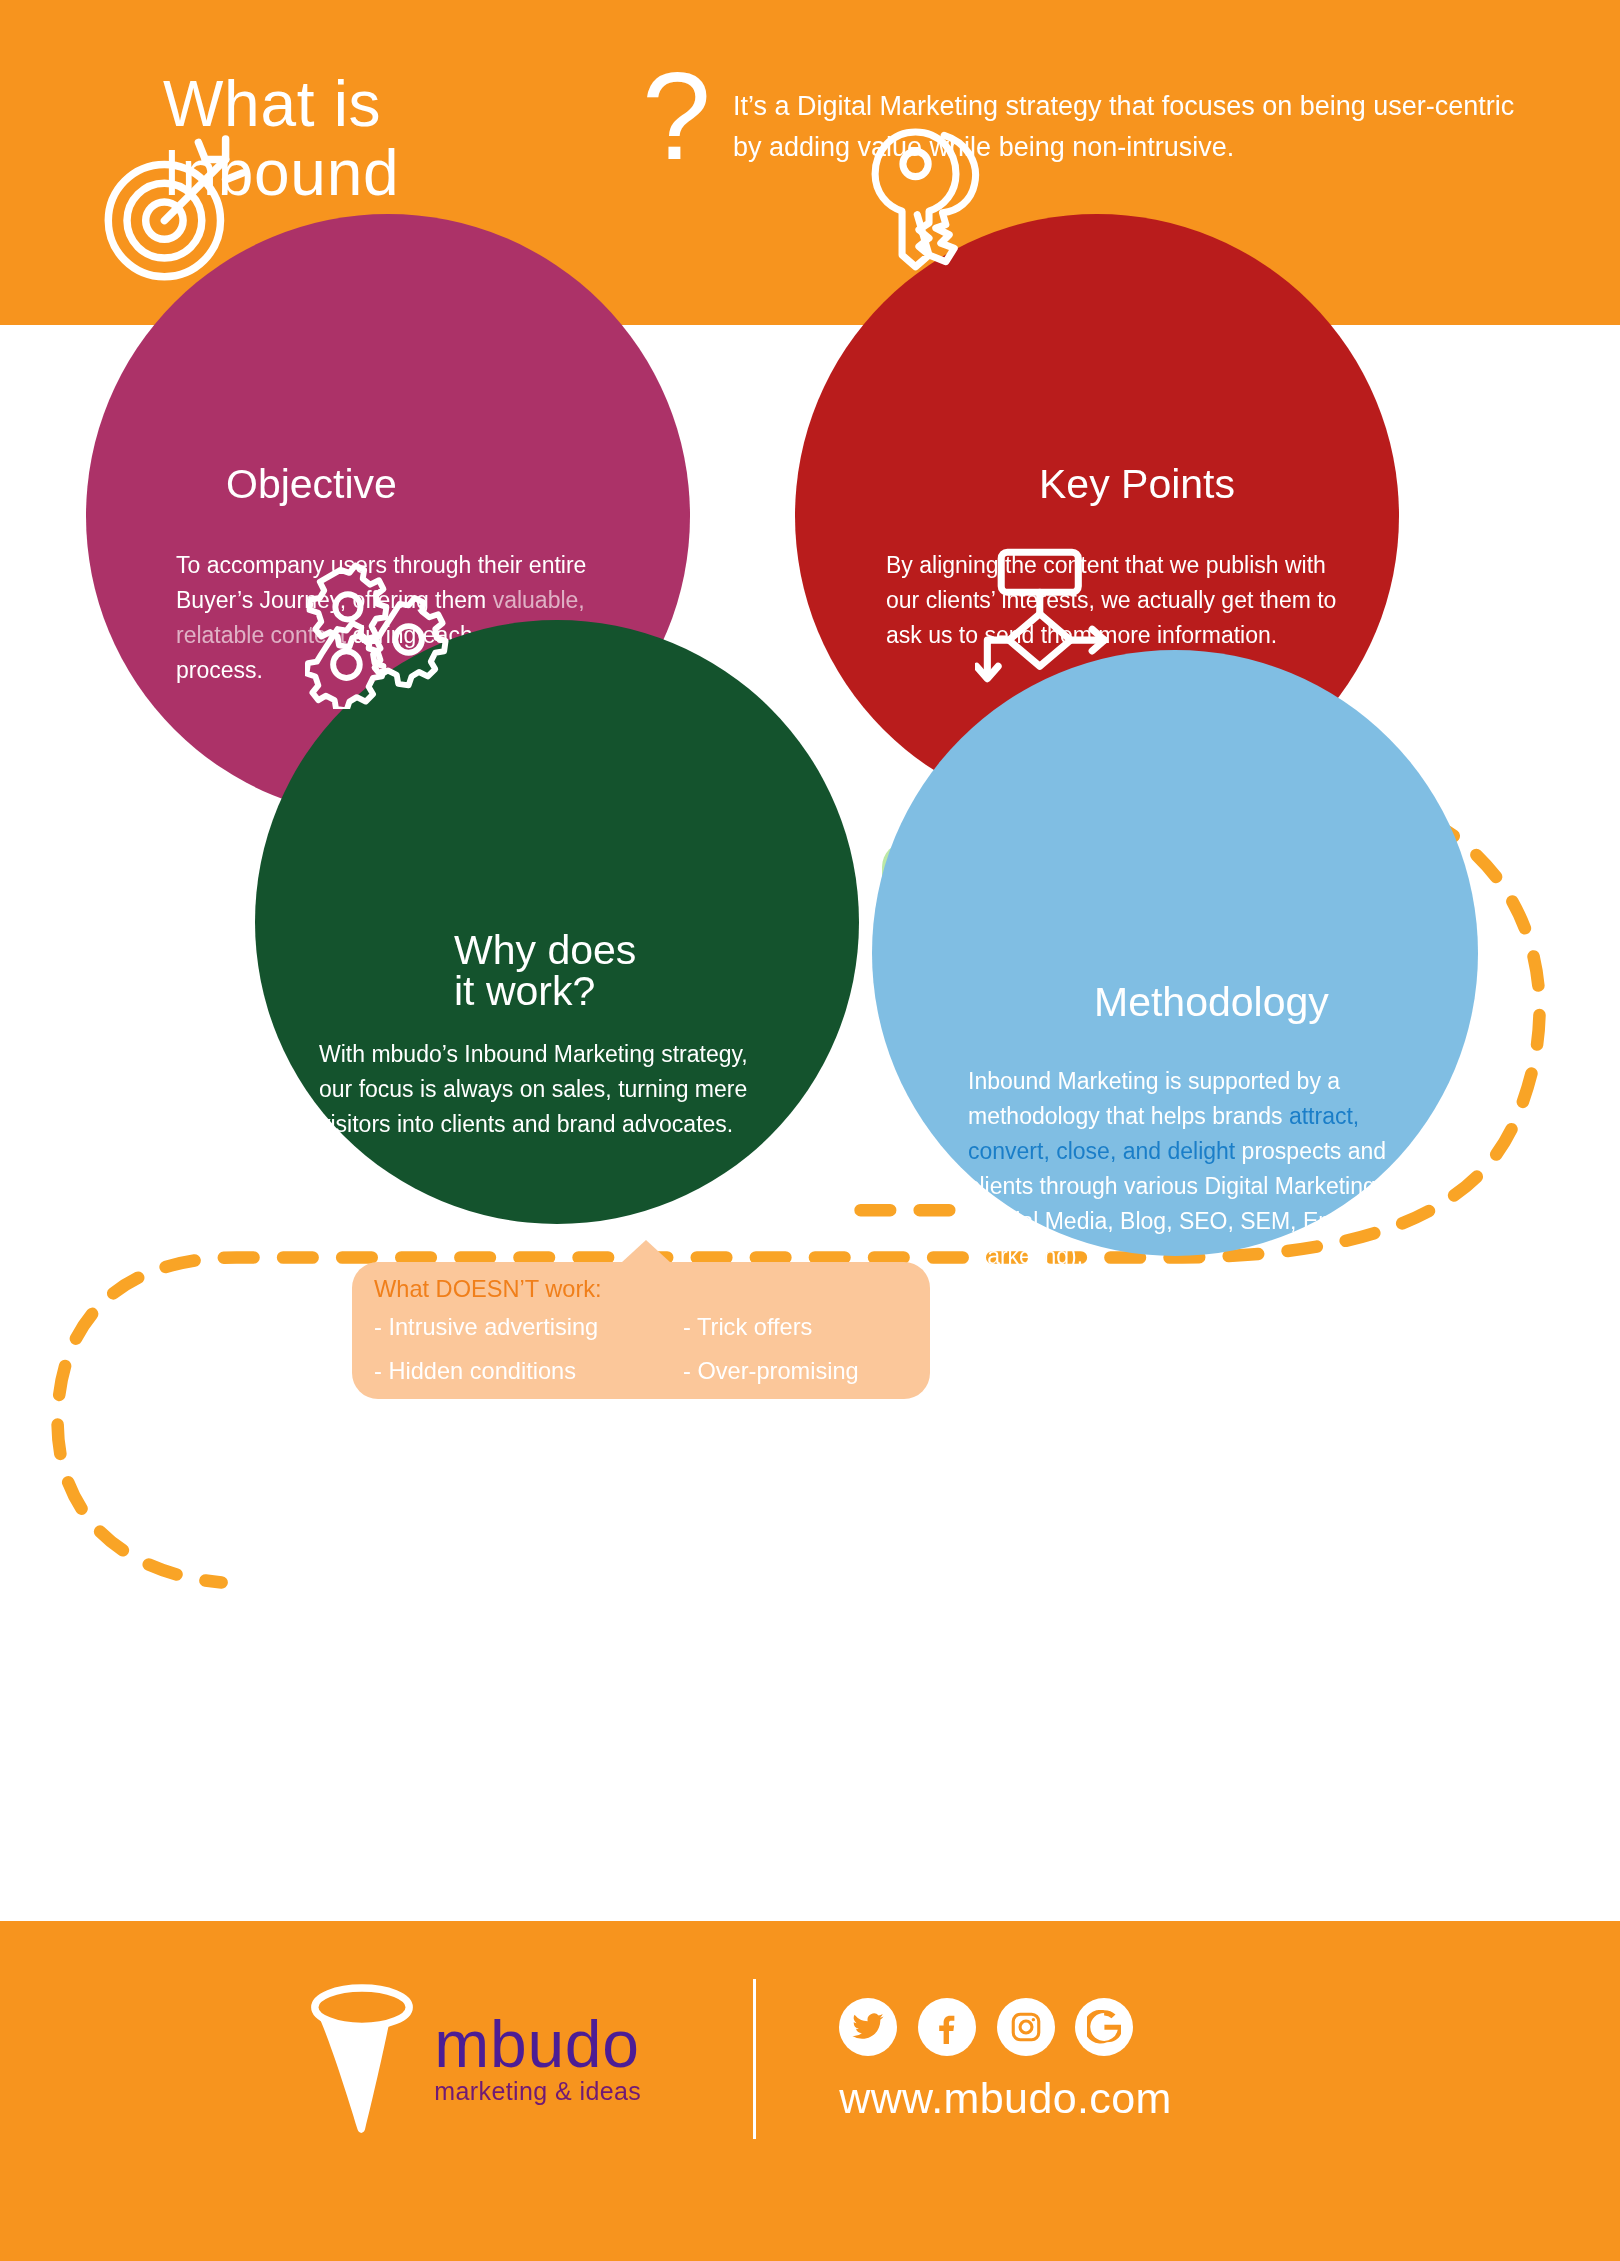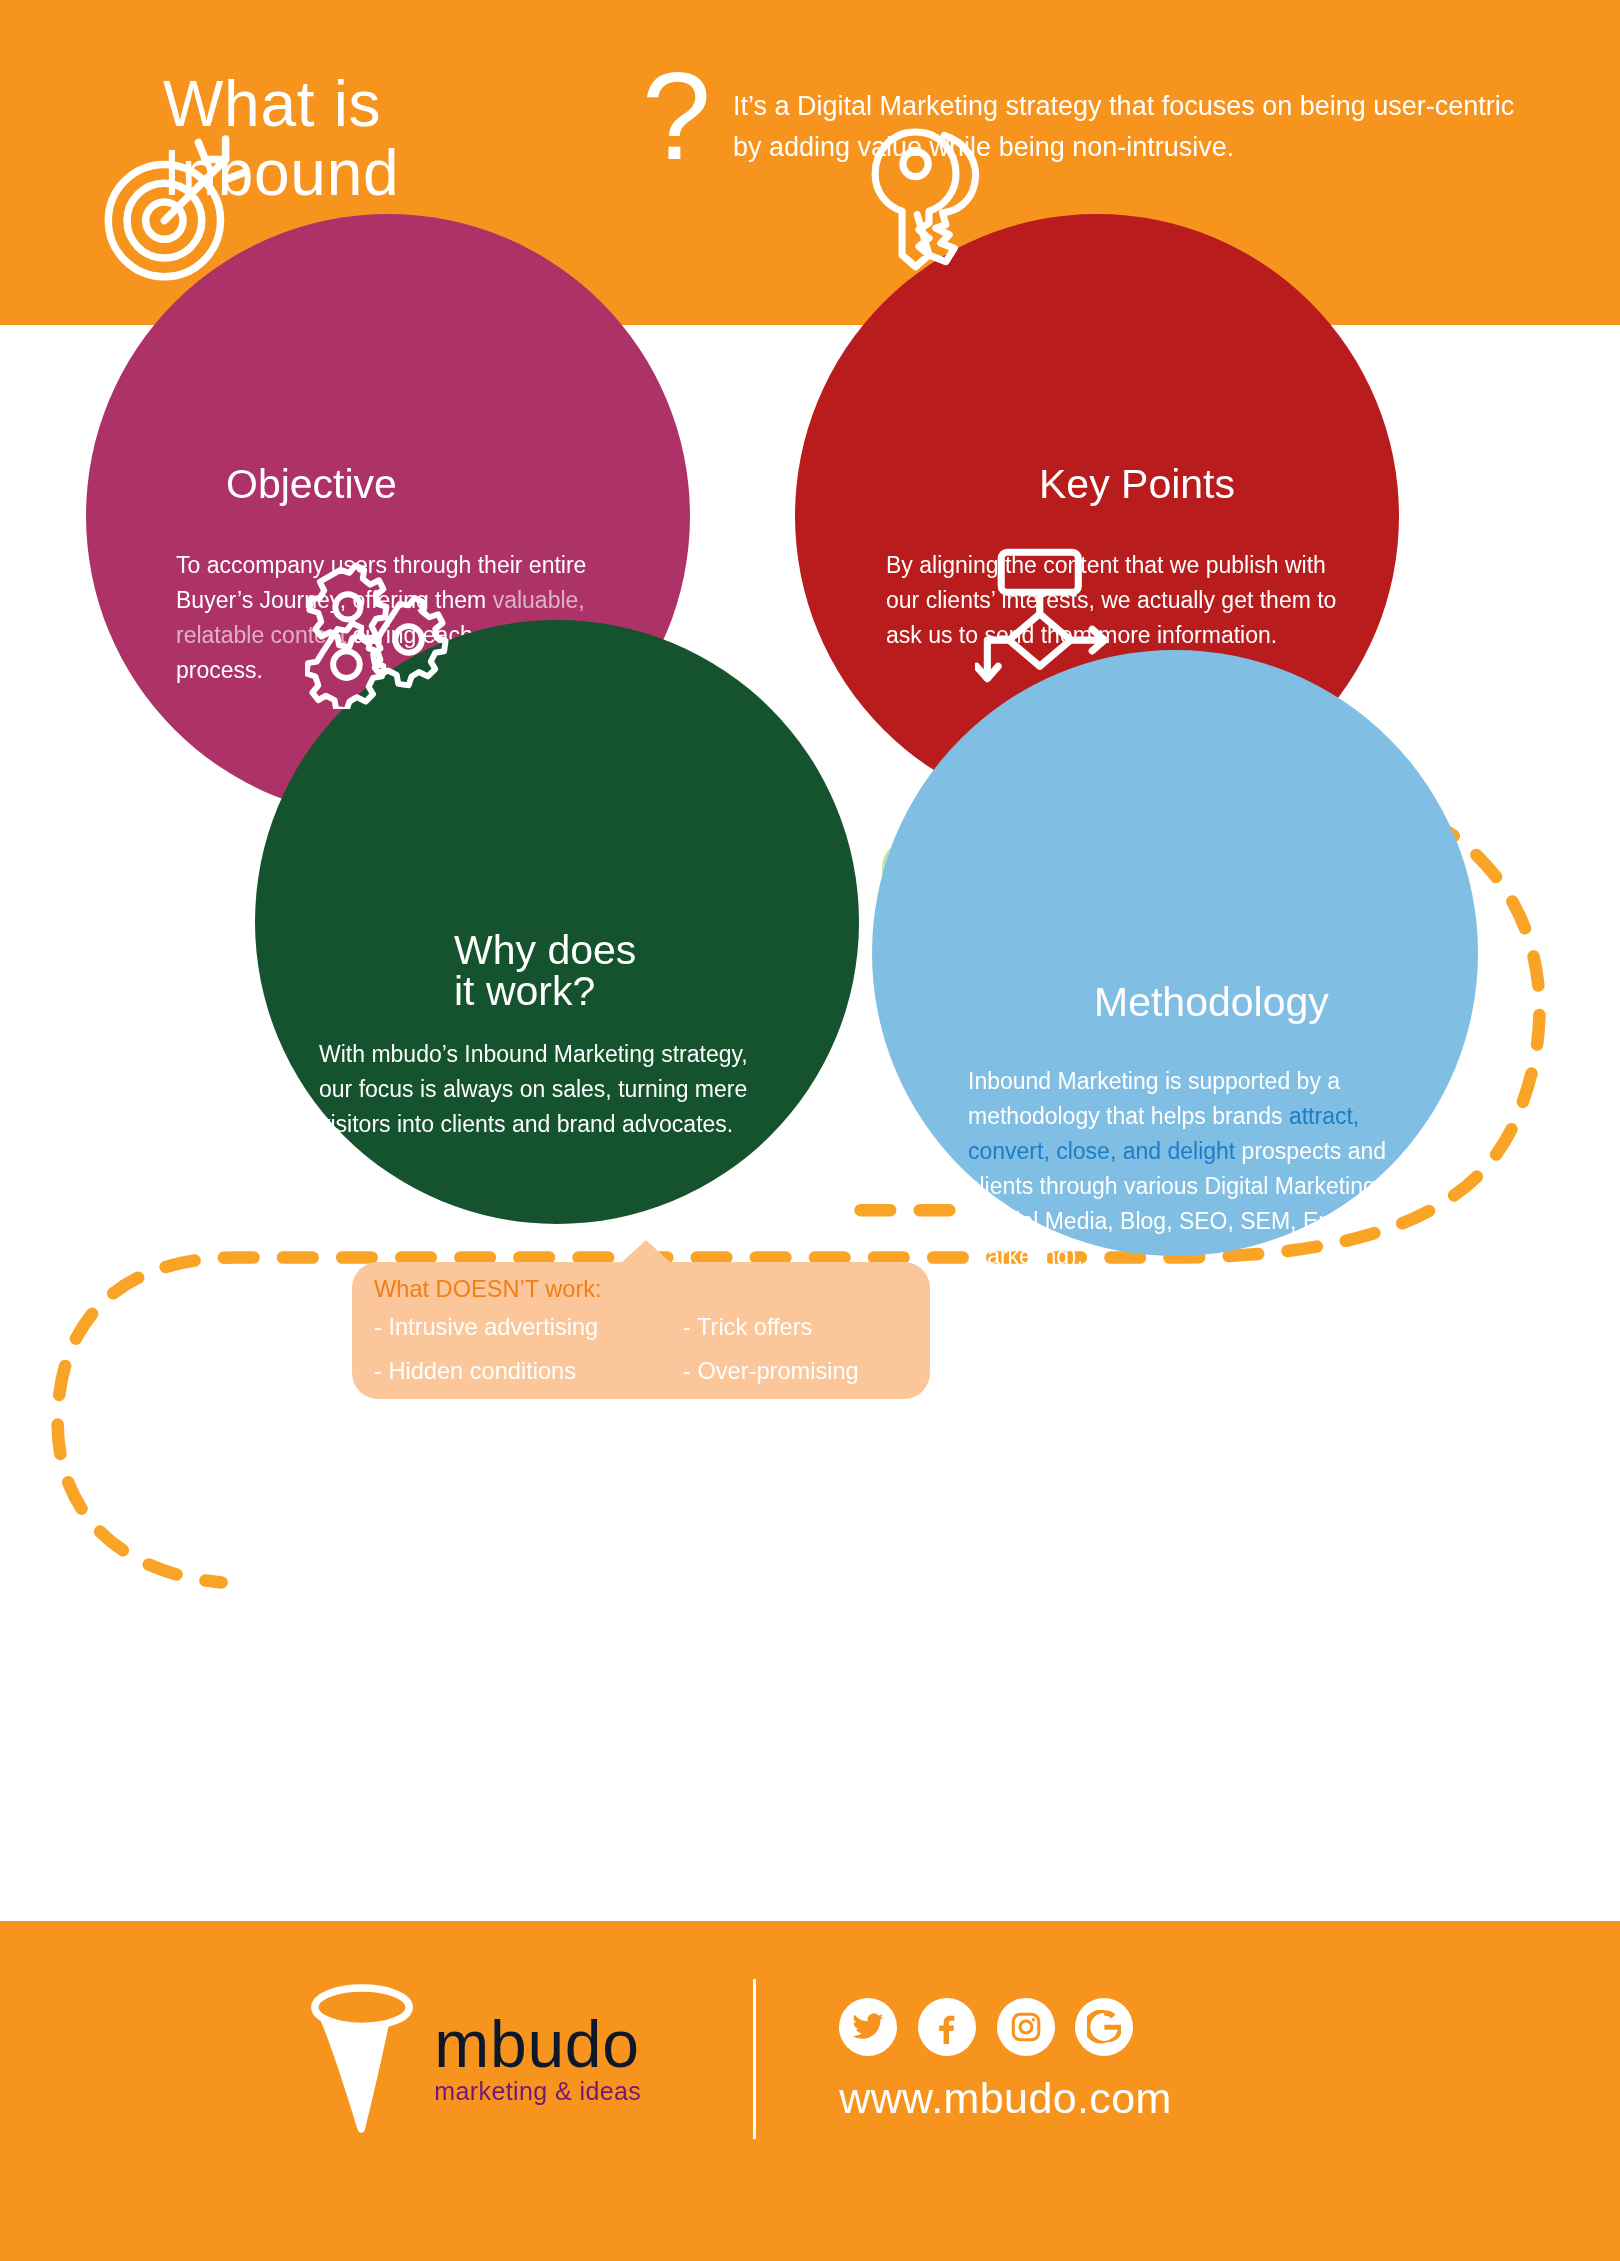--- a/index.html
+++ b/index.html
@@ -207,21 +207,21 @@
     background:#F7941E;
   }
   .footer-inner {
     position:absolute;
     left:303px; top:58px;
     display:flex; align-items:center;
   }
   .logo-block { display:flex; align-items:center; }
   .logo-text { margin-left:13.3px; color:#fff; }
   .logo-name {
-    font-size:66px; line-height:0.96; letter-spacing:0.7px; color:#0f172a;
+    font-size:66px; line-height:0.96; letter-spacing:0.7px; color:#4c1d95;
   }
   .logo-tag {
     font-size:25px; line-height:1.1; letter-spacing:0.4px; color:#701a75;
     margin-top:1.5px;
   }
   .divider {
     width:3px; height:160px;
     background:#ffffff;
     margin:0 83px 0 112px;
   }

